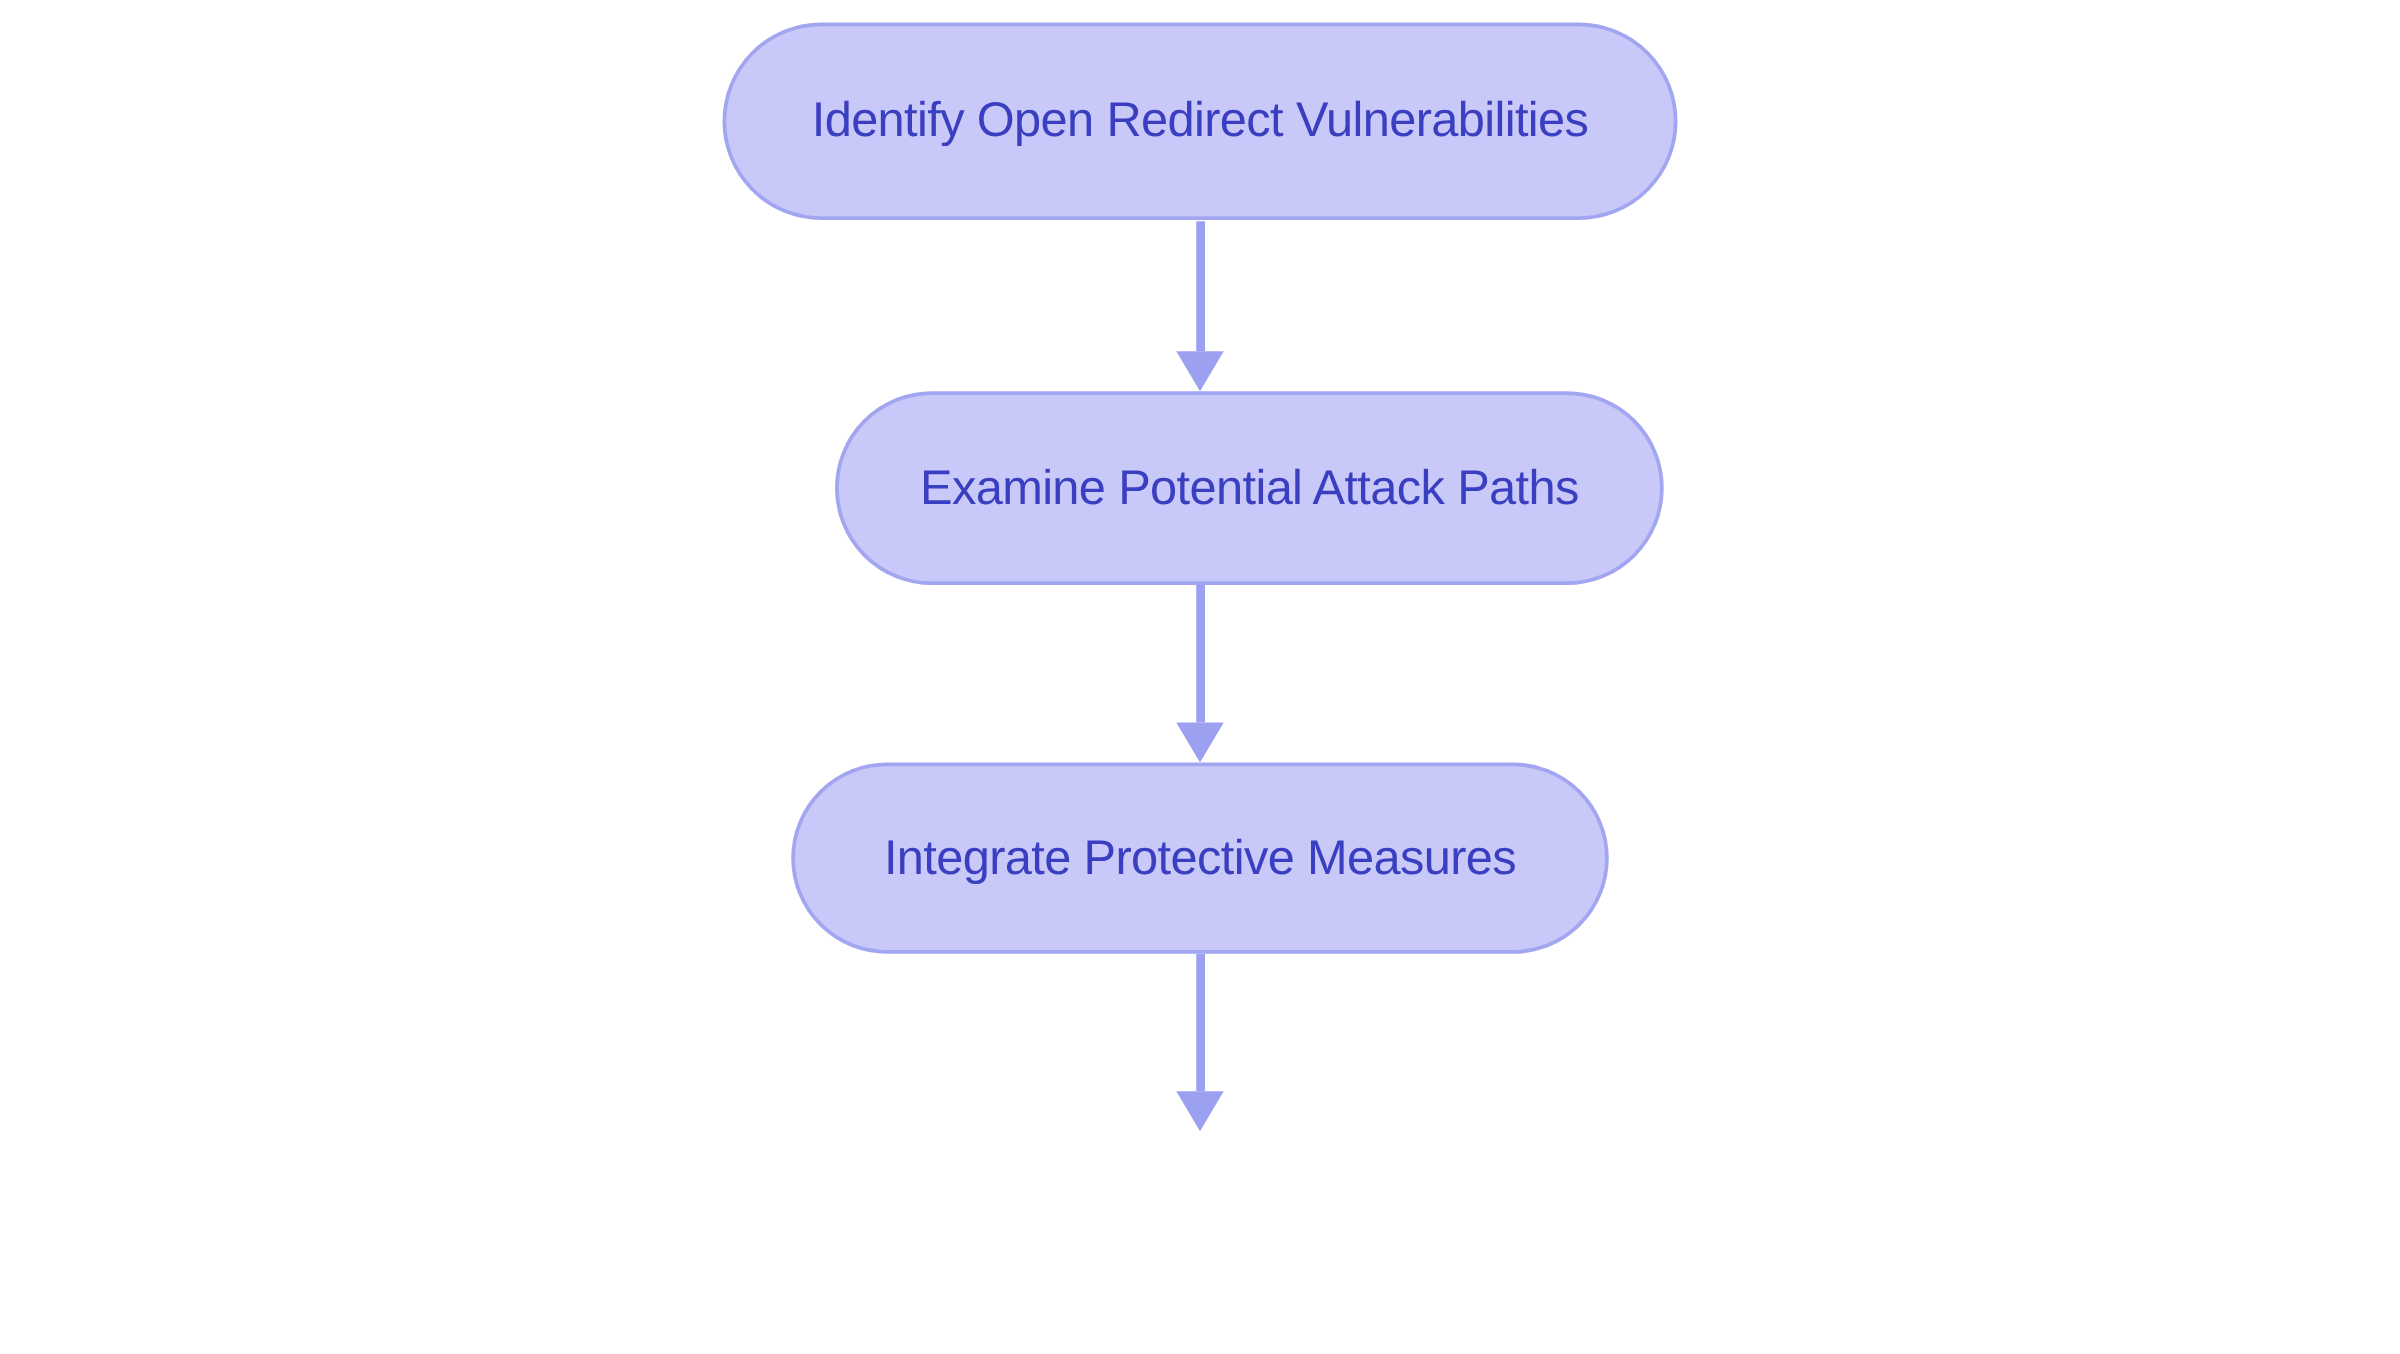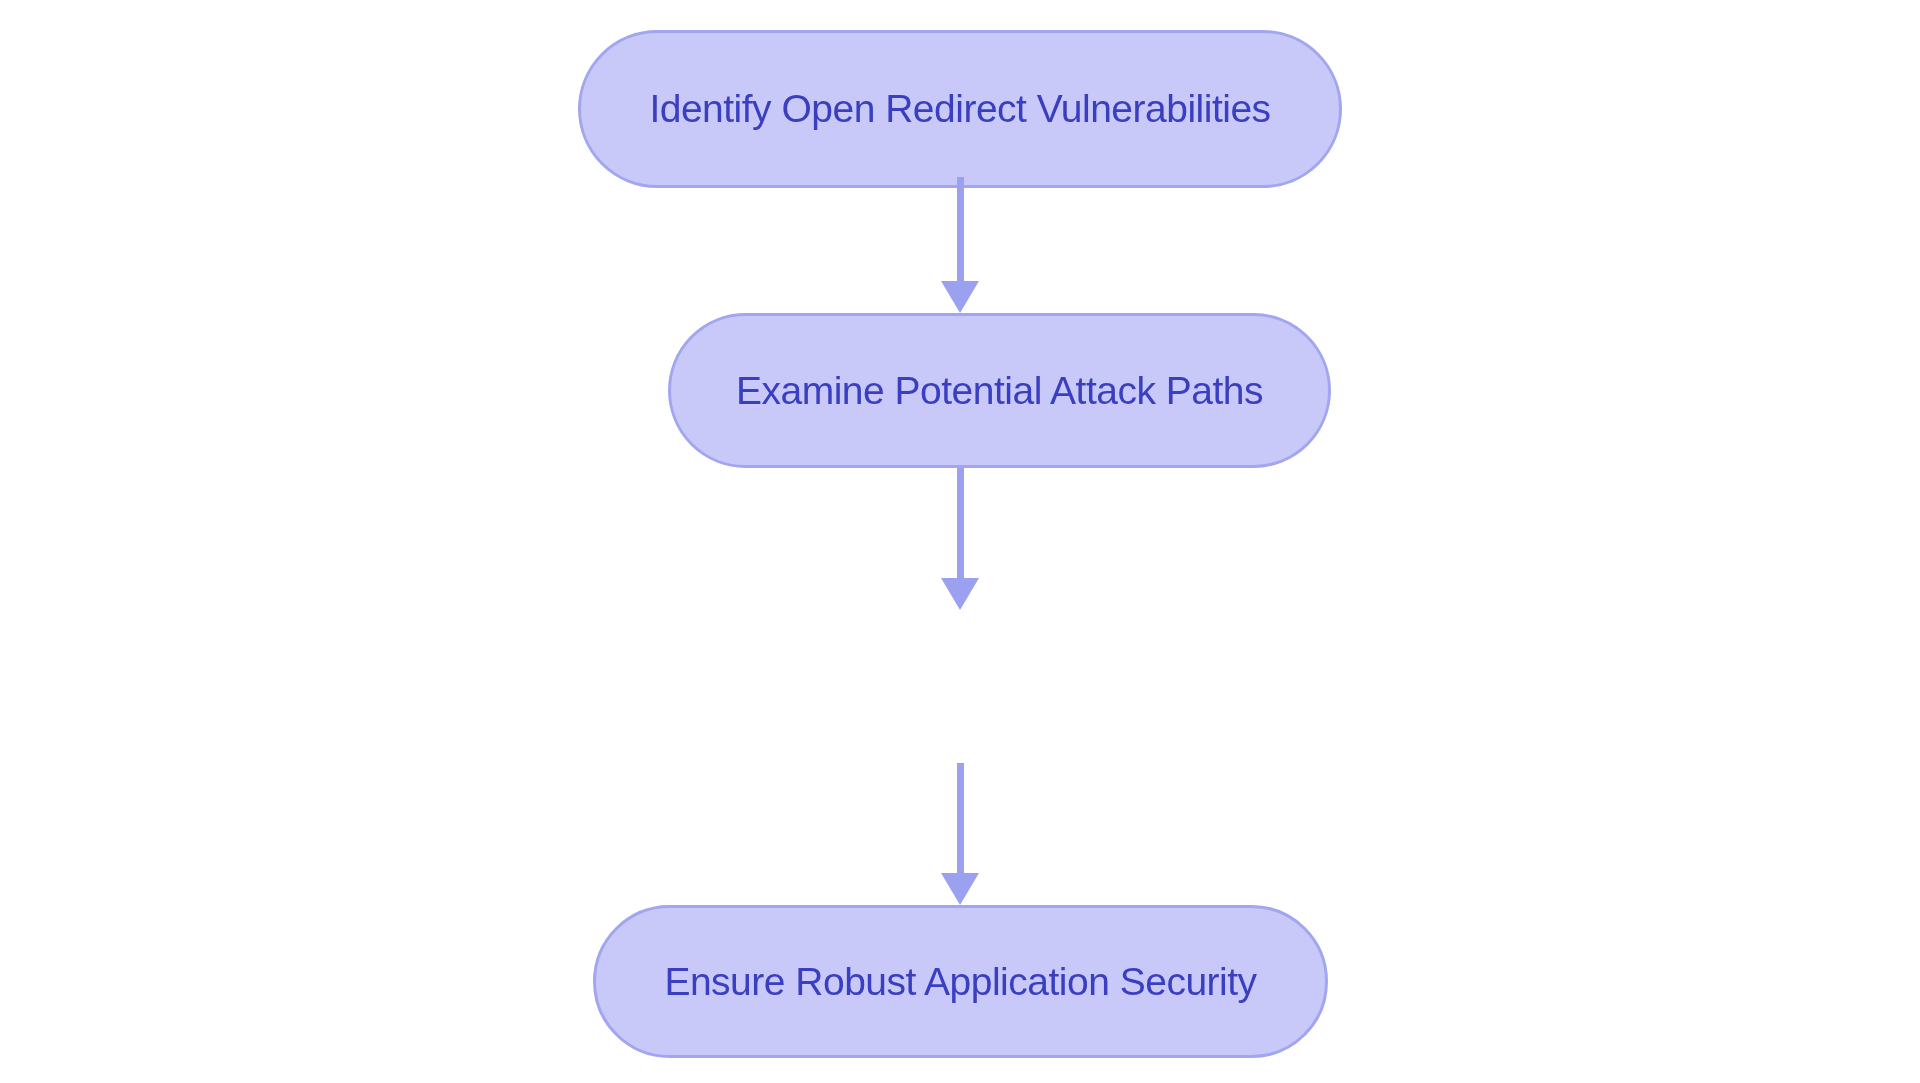--- a/index.html
+++ b/index.html
@@ -26,21 +26,21 @@
     justify-content: center;
   }
   .node-label {
     font-size: 39px;
     font-weight: 500;
     letter-spacing: -0.5px;
     color: var(--node-text, #3a3ec0);
     white-space: nowrap;
     text-align: center;
   }
-  .node-1 { left: 578px; top: 30px;  width: 764px; height: 158px; }
+  .node-1 { left: 578px; top: 18px;  width: 764px; height: 158px; }
   .node-2 { left: 668px; top: 313px; width: 663px; height: 155px; }
   .node-3 { left: 633px; top: 610px; width: 654px; height: 153px; }
   .node-4 { left: 593px; top: 905px; width: 735px; height: 153px; }
 
   .arrow {
     position: absolute;
     width: 38px;
     display: flex;
     flex-direction: column;
     align-items: center;
@@ -78,23 +78,23 @@
 
   <div class="node node-2">
     <span class="node-label">Examine Potential Attack Paths</span>
   </div>
 
   <div class="arrow arrow-2">
     <div class="arrow-line"></div>
     <div class="arrow-head"></div>
   </div>
 
+  <div class="node node-3">
+    <span class="node-label">Integrate Protective Measures</span>
+  </div>
 
   <div class="arrow arrow-3">
     <div class="arrow-line"></div>
     <div class="arrow-head"></div>
   </div>
 
-  <div class="node node-4">
-    <span class="node-label">Ensure Robust Application Security</span>
-  </div>
 
 </div>
 
 </body></html>

